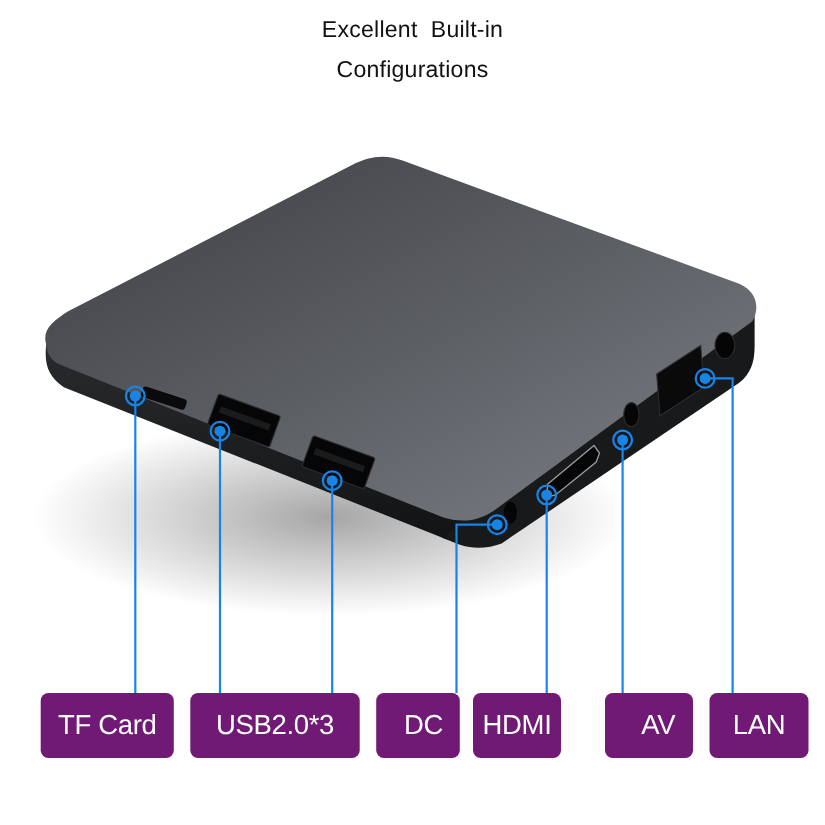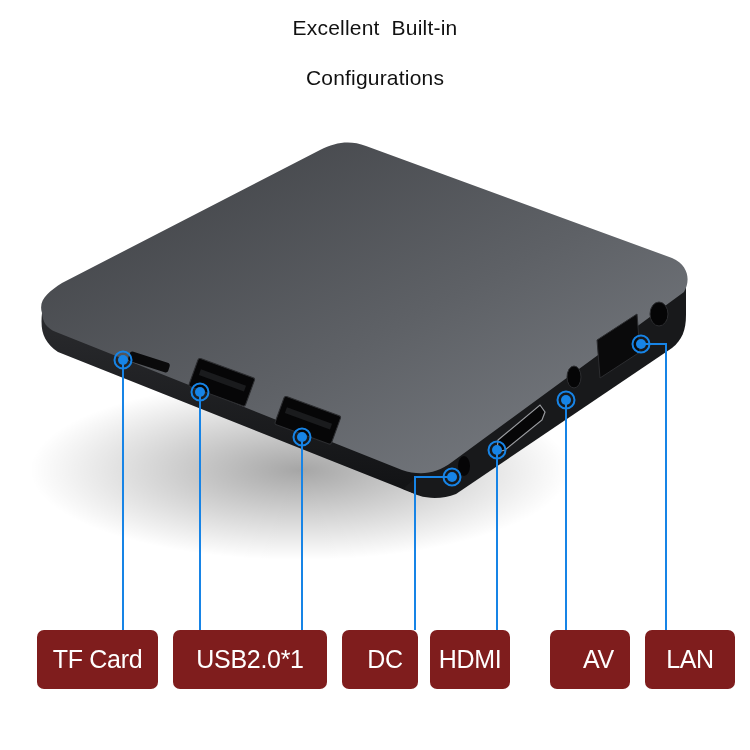--- a/index.html
+++ b/index.html
@@ -4,27 +4,27 @@
   <style>
     * { margin: 0; padding: 0; box-sizing: border-box; }
     html, body { width: 750px; height: 750px; background: #ffffff; overflow: hidden; }
     body { position: relative; font-family: "Liberation Sans", sans-serif; }
 
     .headline {
       position: absolute; left: 0; width: 750px; text-align: center;
       color: #111111; font-size: 21px; letter-spacing: 0.2px; word-spacing: 6px;
     }
     .headline.l1 { top: 16px; }
-    .headline.l2 { top: 66px; }
+    .headline.l2 { top: 52px; }
 
     .stage { position: absolute; left: 0; top: 0; width: 750px; height: 750px; }
 
     .label-box {
       position: absolute; top: 630px; height: 59px;
-      background: #7f1d1d; border-radius: 7px;
+      background: #701a75; border-radius: 7px;
       color: #ffffff; font-size: 25px; display: flex;
       align-items: center; justify-content: center;
       letter-spacing: -0.3px;
     }
   </style>
 </head>
 <body>
 
 <div class="headline l1">Excellent  Built-in</div>
 <div class="headline l2">Configurations</div>
@@ -95,17 +95,17 @@
     <circle cx="497" cy="450" r="5"></circle>
       <circle cx="497" cy="450" r="8.5" fill="none" stroke="#1784e6" stroke-width="2"></circle>
     <circle cx="566" cy="400" r="5"></circle>
       <circle cx="566" cy="400" r="8.5" fill="none" stroke="#1784e6" stroke-width="2"></circle>
     <circle cx="641" cy="344" r="5"></circle>
       <circle cx="641" cy="344" r="8.5" fill="none" stroke="#1784e6" stroke-width="2"></circle>
   </g>
 </svg>
 
 <div class="label-box" style="left:37px;width:121px;">TF Card</div>
-<div class="label-box" style="left:173px;width:154px;">USB2.0*1</div>
+<div class="label-box" style="left:173px;width:154px;">USB2.0*3</div>
 <div class="label-box" style="left:342px;width:76px;padding-left:10px;">DC</div>
 <div class="label-box" style="left:430px;width:80px;">HDMI</div>
 <div class="label-box" style="left:550px;width:80px;padding-left:17px;">AV</div>
 <div class="label-box" style="left:645px;width:90px;text-align:right;">LAN</div>
 
 </body></html>

